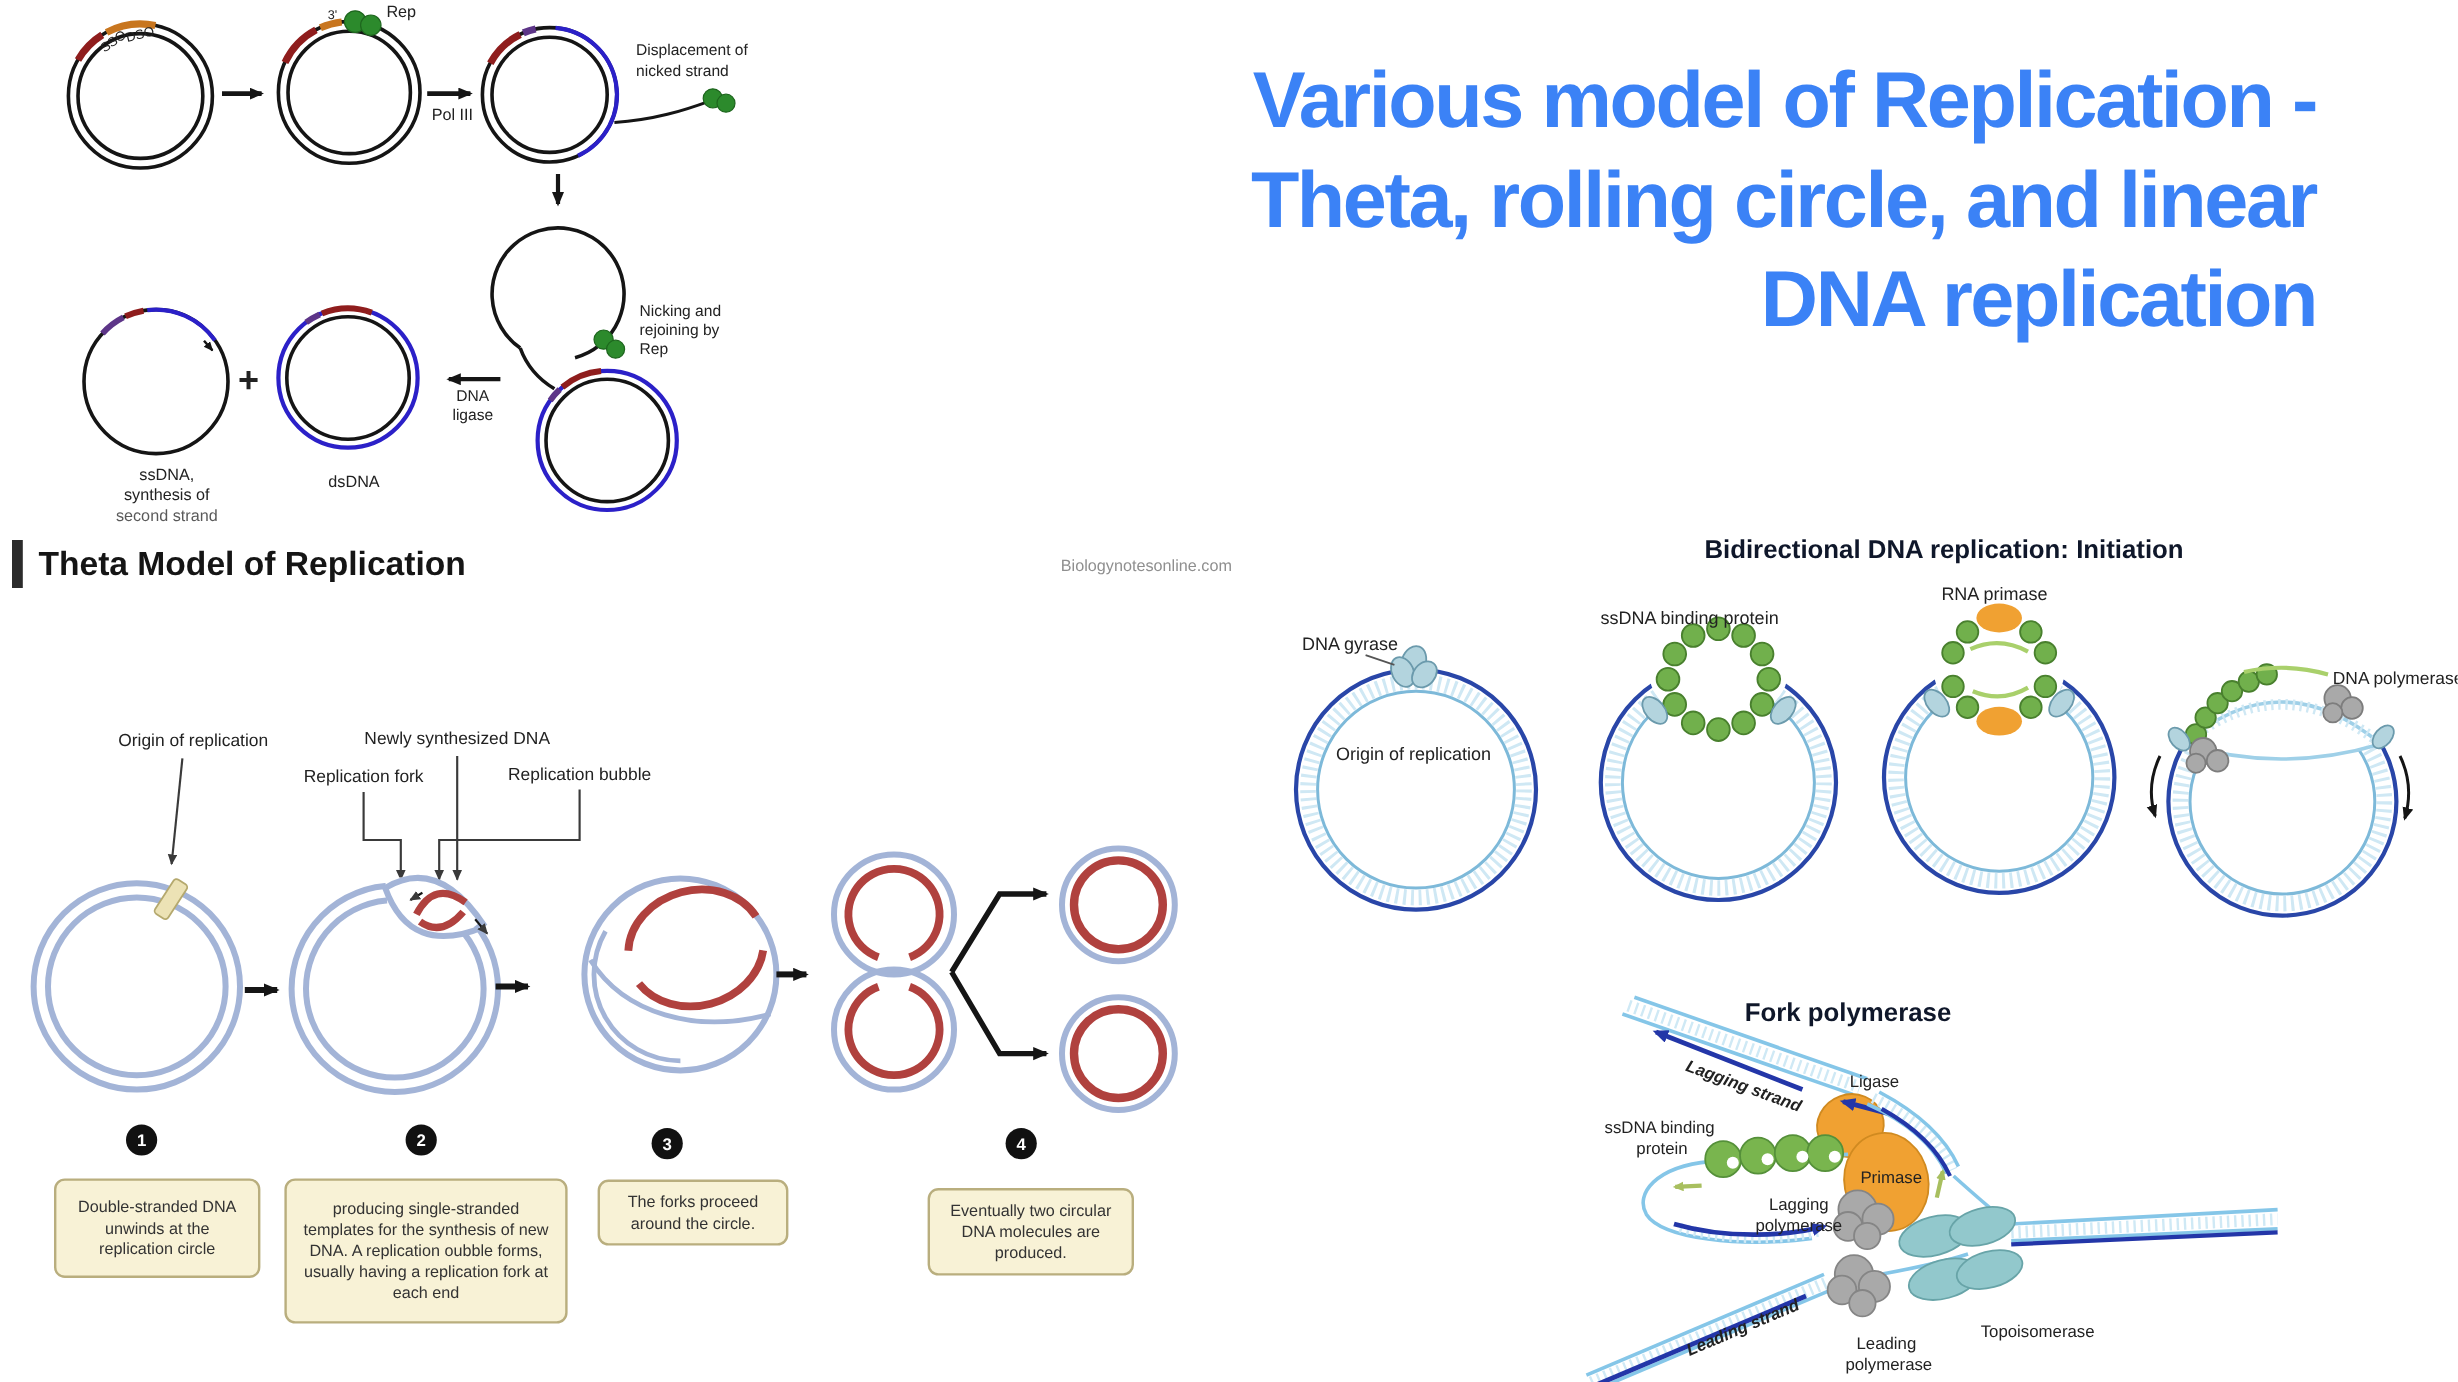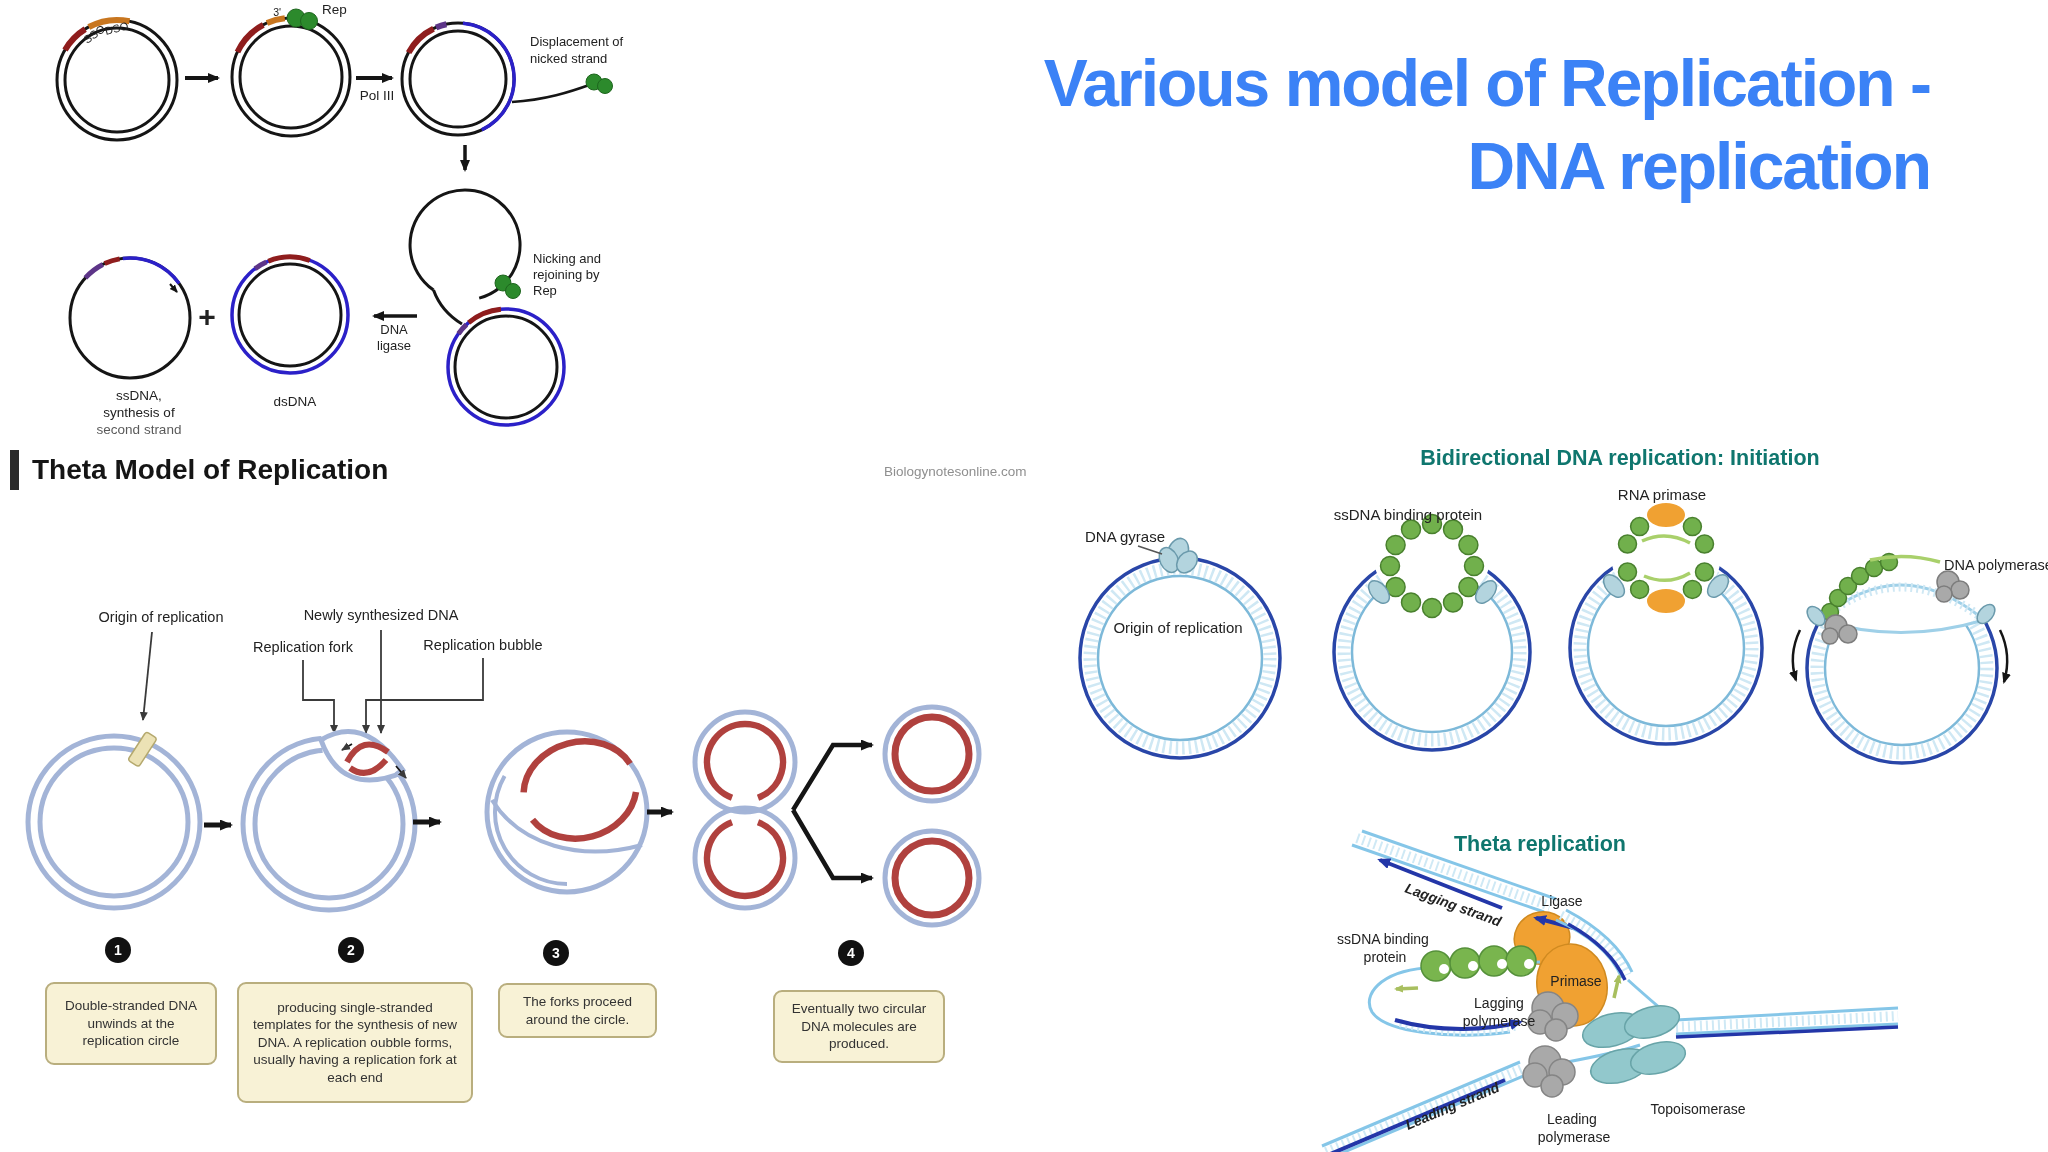--- a/index.html
+++ b/index.html
@@ -4,36 +4,37 @@
 <style>
   html,body{margin:0;padding:0;}
   body{width:2048px;height:1152px;position:relative;overflow:hidden;background:#fff;
        font-family:"Liberation Sans", sans-serif;color:#1a1a1a;}
   .abs{position:absolute;}
   .main-title{left:745px;top:42px;width:1185px;text-align:right;font-weight:bold;
       font-size:66px;line-height:1.26;letter-spacing:-2px;color:#3b82f6;}
   .theta-heading{left:10px;top:450px;font-size:28px;font-weight:bold;color:#151515;
       border-left:9px solid #2b2b2b;padding-left:13px;line-height:40px;height:40px;}
   .watermark{left:884px;top:464px;font-size:13.5px;font-weight:400;color:#8f8f8f;}
-  .sub-heading{font-size:21.5px;font-weight:bold;color:#0f766e;text-align:center;}
+  .sub-heading{font-size:21.5px;font-weight:bold;color:#0f172a;text-align:center;}
   .bidir-heading{left:1330px;top:446px;width:580px;}
   .fork-heading{left:1440px;top:832px;width:200px;}
   .step-badge{width:26px;height:26px;border-radius:50%;background:#111;color:#fff;
       font-size:14px;font-weight:bold;display:flex;align-items:center;justify-content:center;}
   .step-box{background:#f8f2d6;border:2px solid #b9ae7e;border-radius:9px;
       font-size:13.5px;line-height:1.3;color:#333;text-align:center;
       display:flex;align-items:center;justify-content:center;
       padding:8px 10px;box-sizing:border-box;}
   svg text{font-family:"Liberation Sans", sans-serif;fill:#222;}
 </style>
 </head>
 <body>
 
 <div class="abs main-title">
   <div>Various model of Replication -</div>
+  <div>Theta, rolling circle, and linear</div>
   <div>DNA replication</div>
 </div>
 
 <svg class="abs" style="left:0;top:0" width="800" height="450" viewBox="0 0 800 450">
   <defs>
     <marker id="ah-k" markerUnits="userSpaceOnUse" markerWidth="13" markerHeight="11" refX="10" refY="5" orient="auto">
       <path d="M0 0 L12 5 L0 10 z" fill="#151515"></path>
     </marker>
     <marker id="ah-t" markerUnits="userSpaceOnUse" markerWidth="9" markerHeight="8" refX="7" refY="3.5" orient="auto">
       <path d="M0 0 L8 3.5 L0 7 z" fill="#151515"></path>
@@ -293,21 +294,21 @@
         <circle cx="1830" cy="636" r="8"></circle>
     </g>
     <ellipse cx="1816" cy="616" rx="7" ry="11" transform="rotate(-40 1816 616)" fill="#b3d4de" stroke="#6b9aac" stroke-width="1.5"></ellipse>
     <ellipse cx="1986" cy="614" rx="7" ry="11" transform="rotate(40 1986 614)" fill="#b3d4de" stroke="#6b9aac" stroke-width="1.5"></ellipse>
     <path d="M 1800 630 Q 1788 655 1796 680" fill="none" stroke="#151515" stroke-width="2.5" marker-end="url(#ah-bk)"></path>
     <path d="M 2000 630 Q 2012 655 2004 682" fill="none" stroke="#151515" stroke-width="2.5" marker-end="url(#ah-bk)"></path>
     <text x="1944" y="570" font-size="14.5">DNA polymerase</text>
   </g>
 </svg>
 
-<div class="abs sub-heading fork-heading">Theta replication</div>
+<div class="abs sub-heading fork-heading">Fork polymerase</div>
 
 <svg class="abs" style="left:1290px;top:818px" width="758" height="334" viewBox="1290 818 758 334">
   <defs>
     <marker id="ah-fb" markerUnits="userSpaceOnUse" markerWidth="14" markerHeight="12" refX="10" refY="5.5" orient="auto">
       <path d="M0 0 L13 5.5 L0 11 z" fill="#2336a8"></path>
     </marker>
     <marker id="ah-fo" markerUnits="userSpaceOnUse" markerWidth="10" markerHeight="9" refX="7" refY="4" orient="auto">
       <path d="M0 0 L9 4 L0 8 z" fill="#a8bf5f"></path>
     </marker>
   </defs>

